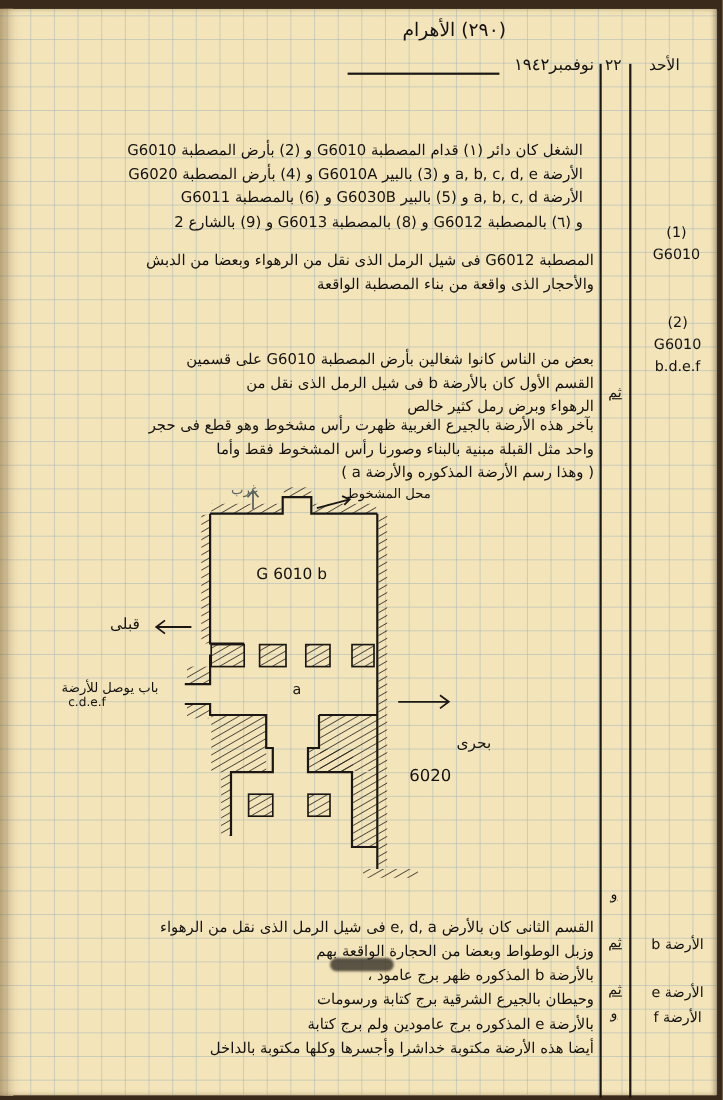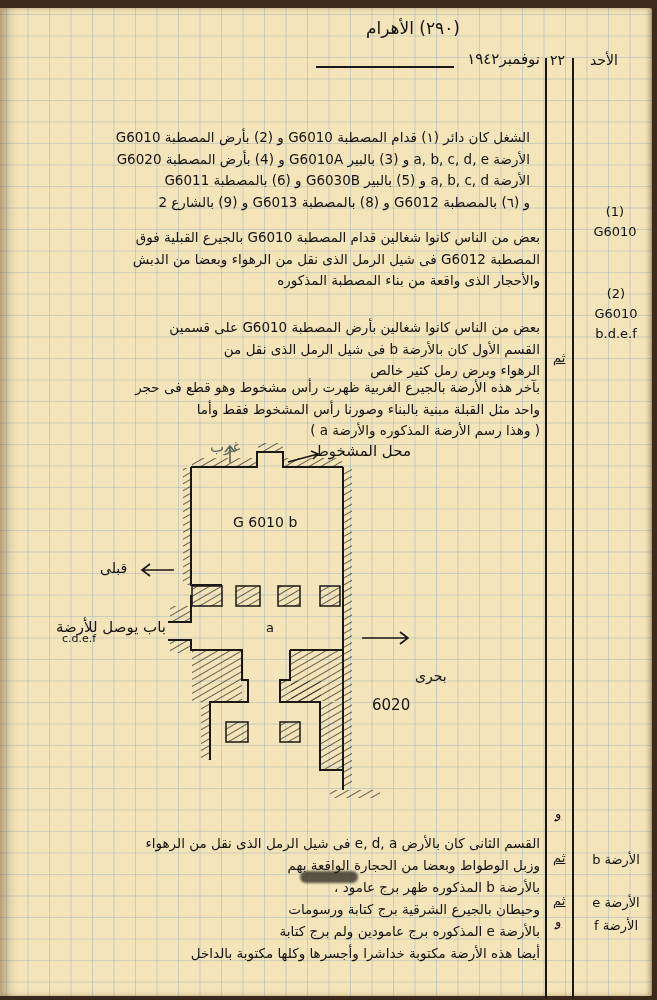--- a/index.html
+++ b/index.html
@@ -44,21 +44,21 @@
     .weekday { position: absolute; left: 590px; top: 52px; font-size: 14px; }
     .para {
       position: absolute; font-size: 13.5px; line-height: 21.5px; text-align: right; margin-top: 33px;
     }
     .para .line { display: block; white-space: nowrap; }
     .margin-note {
       position: absolute; font-size: 13px; line-height: 20px; text-align: center;
     }
     .marker { position: absolute; font-size: 13px; text-decoration: underline; }
     .diagram { position: absolute; left: 0; top: 420px; width: 657px; height: 380px; }
-    .lbl { position: absolute; font-size: 15px; white-space: nowrap; }
+    .lbl { position: absolute; font-size: 12px; white-space: nowrap; }
     .smudge {
       position: absolute; width: 58px; height: 12px; background: rgba(40,35,30,0.75);
       border-radius: 6px; filter: blur(1px);
     }
   </style>
 </head>
 <body>
 
 <div class="binding"></div>
 <div class="page"></div>
@@ -73,23 +73,22 @@
 <div class="weekday ink rtl">الأحد</div>
 
 <div class="para ink rtl" style="left:40px; top:94px; width:490px;">
   <span class="line">الشغل كان دائر (١) قدام المصطبة G6010 و (2) بأرض المصطبة G6010</span>
   <span class="line">الأرضة a, b, c, d, e و (3) بالبير G6010A و (4) بأرض المصطبة G6020</span>
   <span class="line">الأرضة a, b, c, d و (5) بالبير G6030B و (6) بالمصطبة G6011</span>
   <span class="line">و (٦) بالمصطبة G6012 و (8) بالمصطبة G6013 و (9) بالشارع 2</span>
 </div>
 
 <div class="para ink rtl" style="left:60px; top:194px; width:480px;">
-  <span class="line">بعض من الناس كانوا شغالين قدام المصطبة G6010 بالجيرع القبلية فوق</span>
   <span class="line">المصطبة G6012 فى شيل الرمل الذى نقل من الرهواء وبعضا من الدبش</span>
-  <span class="line">والأحجار الذى واقعة من بناء المصطبة المذكوره</span>
+  <span class="line">والأحجار الذى واقعة من بناء المصطبة الواقعة</span>
 </div>
 <div class="margin-note ink" style="left:580px; top:202px; width:70px;">
   <div>(1)</div>
   <div>G6010</div>
 </div>
 
 <div class="para ink rtl" style="left:60px; top:284px; width:480px;">
   <span class="line">بعض من الناس كانوا شغالين بأرض المصطبة G6010 على قسمين</span>
   <span class="line">القسم الأول كان بالأرضة b فى شيل الرمل الذى نقل من</span>
   <span class="line">الرهواء وبرض رمل كثير خالص</span>

